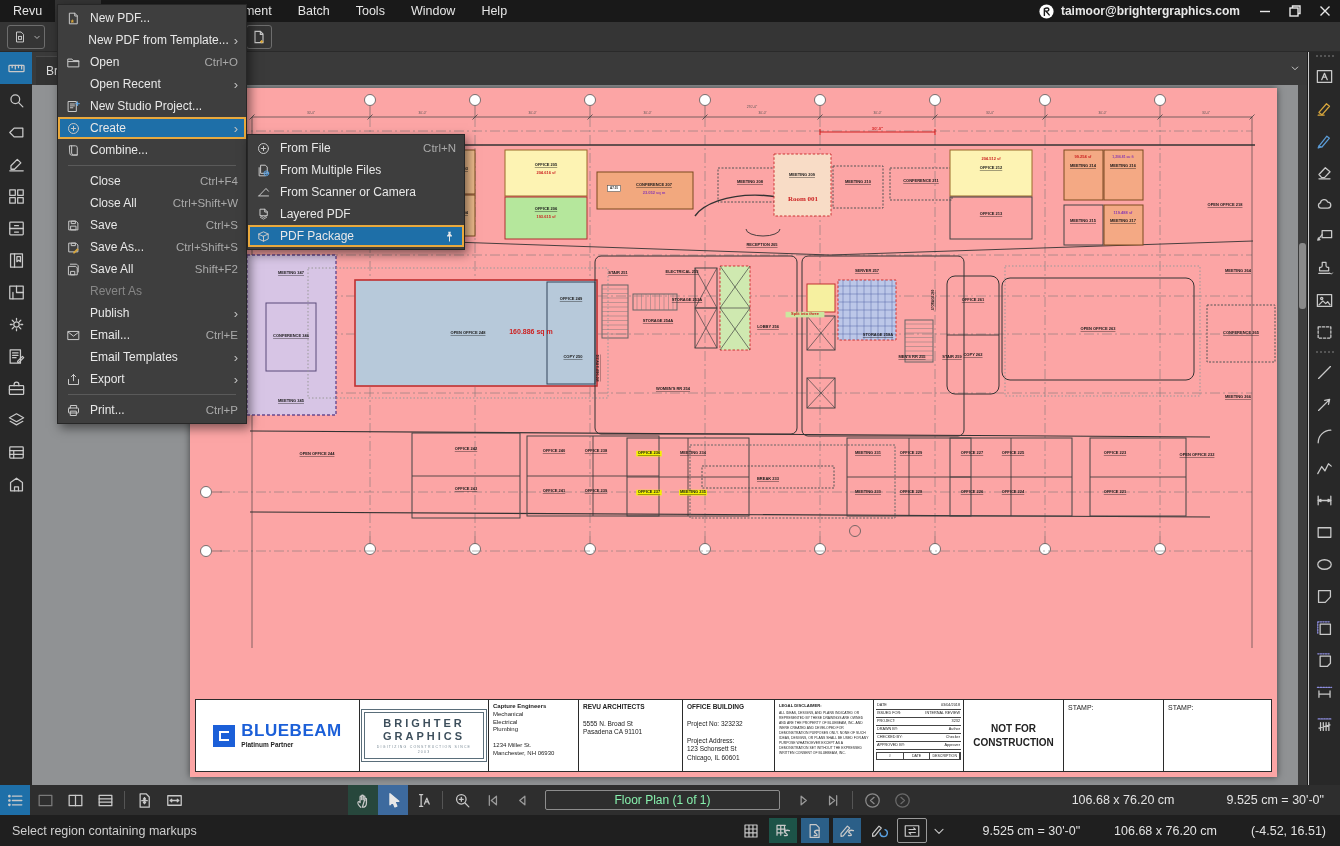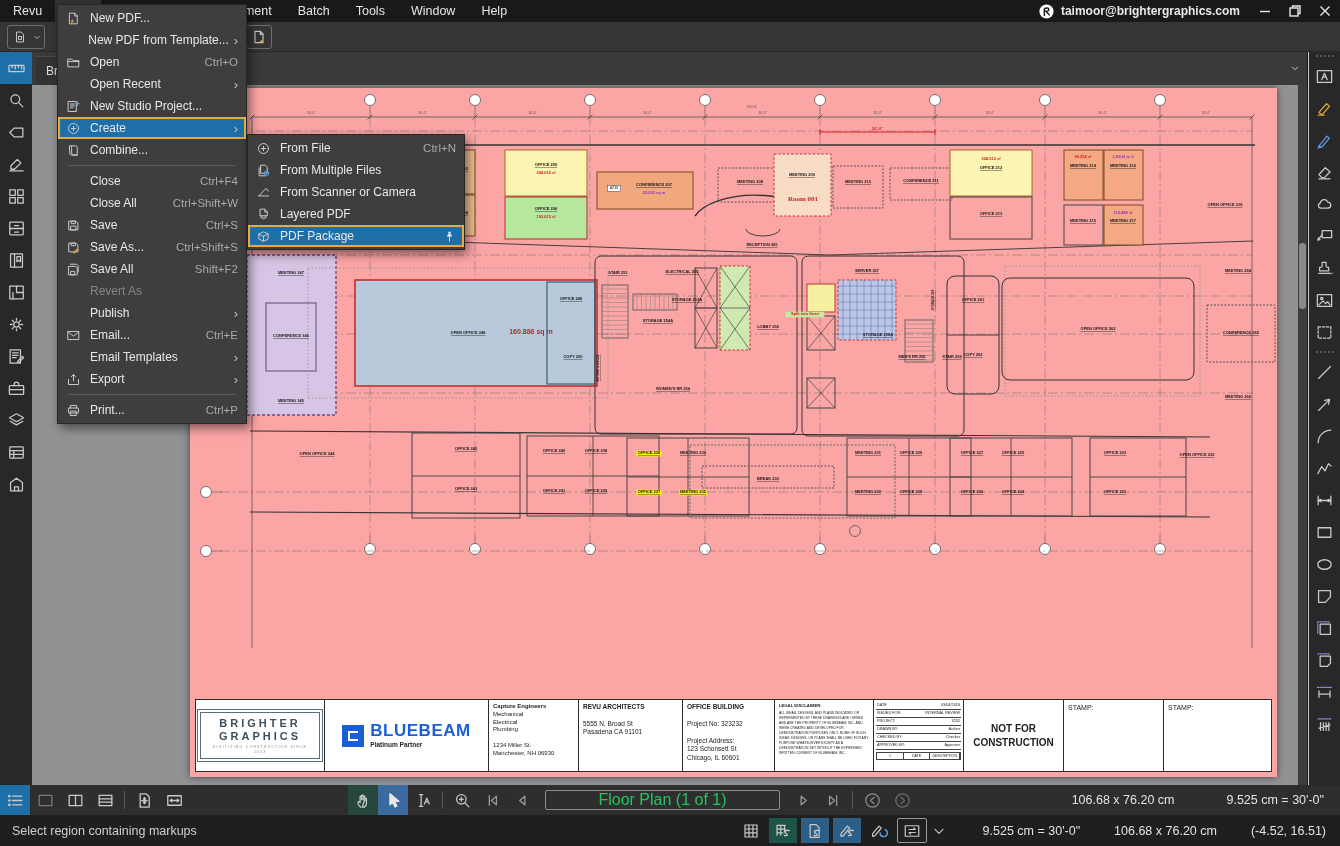--- a/index.html
+++ b/index.html
@@ -79,21 +79,21 @@
   .bottombar{position:absolute;left:0;bottom:31px;width:100%;height:30px;background:#2e2e2e;z-index:30;display:flex;align-items:center}
   .bb-left{display:flex;align-items:center}
   .bb-center{position:absolute;left:348px;display:flex;align-items:center}
   .bb-rightText{position:absolute;right:16px;display:flex;gap:52px;font-size:12.5px;color:#e2e2e2}
   .tbtn{width:30px;height:30px;display:flex;align-items:center;justify-content:center;flex:0 0 auto}
   .tbtn svg{width:19px;height:19px}
   .tbtn.sel-blue{background:#3d6a9e}
   .tbtn.sel-teal{background:#27473c}
   .tbtn.sel-nav{background:#1e6fa8}
   .vdiv{width:1px;height:18px;background:#555;margin:0 4px;flex:0 0 auto}
-  .pagefield{width:235px;height:20px;border:1px solid #8d8d8d;border-radius:2px;color:#22c55e;font-size:16px;display:flex;align-items:center;justify-content:center;margin:0 8px}
+  .pagefield{width:235px;height:20px;border:1px solid #8d8d8d;border-radius:2px;color:#86efac;font-size:12px;display:flex;align-items:center;justify-content:center;margin:0 8px}
   
   .statusbar{position:absolute;left:0;bottom:0;width:100%;height:31px;background:#1f1f1f;z-index:30;display:flex;align-items:center;padding:0 14px 0 12px}
   .hint{font-size:12.5px;color:#cfcfcf}
   .sb-icons{display:flex;align-items:center;margin-left:auto}
   .sbtn{width:28px;height:25px;display:flex;align-items:center;justify-content:center;margin:0 2px}
   .sbtn svg{width:18px;height:18px}
   .sbtn.on-green{background:#1d5348}
   .sbtn.on-blue{background:#2b5f88}
   .sbtn.boxed{border:1px solid #9a9a9a;border-radius:2px;width:30px}
   .sb-text{font-size:12.5px;color:#e2e2e2;margin-left:34px;white-space:nowrap}
@@ -690,35 +690,35 @@
             <text x="823" y="366" font-size="4" fill="#1a1a1a" text-anchor="middle" font-weight="600" text-decoration="underline">OFFICE 225</text>
             <text x="782" y="405" font-size="4" fill="#1a1a1a" text-anchor="middle" font-weight="600" text-decoration="underline">OFFICE 226</text>
             <text x="823" y="405" font-size="4" fill="#1a1a1a" text-anchor="middle" font-weight="600" text-decoration="underline">OFFICE 224</text>
             <text x="925" y="366" font-size="4" fill="#1a1a1a" text-anchor="middle" font-weight="600" text-decoration="underline">OFFICE 223</text>
             <text x="925" y="405" font-size="4" fill="#1a1a1a" text-anchor="middle" font-weight="600" text-decoration="underline">OFFICE 221</text>
             <text x="1007" y="368" font-size="4" fill="#1a1a1a" text-anchor="middle" font-weight="600" text-decoration="underline">OPEN OFFICE 232</text>
           </g>
         </svg>
 
       <div class="titleblock">
-        <div class="tbc bg-logo">
-          <div class="bg-inner">
-            <div class="bg-name">BRIGHTER</div>
-            <div class="bg-name">GRAPHICS</div>
-            <div class="bg-tag">DIGITIZING CONSTRUCTION SINCE 2003</div>
-          </div>
-        </div>
         <div class="tbc bb-logo">
           <span class="bb-sq">
               <i></i>
             </span>
           <span>
             <div class="bb-name">BLUEBEAM</div>
             <div class="bb-sub">Platinum Partner</div>
           </span>
+        </div>
+        <div class="tbc bg-logo">
+          <div class="bg-inner">
+            <div class="bg-name">BRIGHTER</div>
+            <div class="bg-name">GRAPHICS</div>
+            <div class="bg-tag">DIGITIZING CONSTRUCTION SINCE 2003</div>
+          </div>
         </div>
         <div class="tbc" style="width:90px">
           <div class="hd">Capture Engineers</div>
           <div>Mechanical</div>
           <div>Electrical</div>
           <div>Plumbing</div>
           <div>&nbsp;</div>
           <div>1234 Miller St.</div>
           <div>Manchester, NH 06930</div>
         </div>

